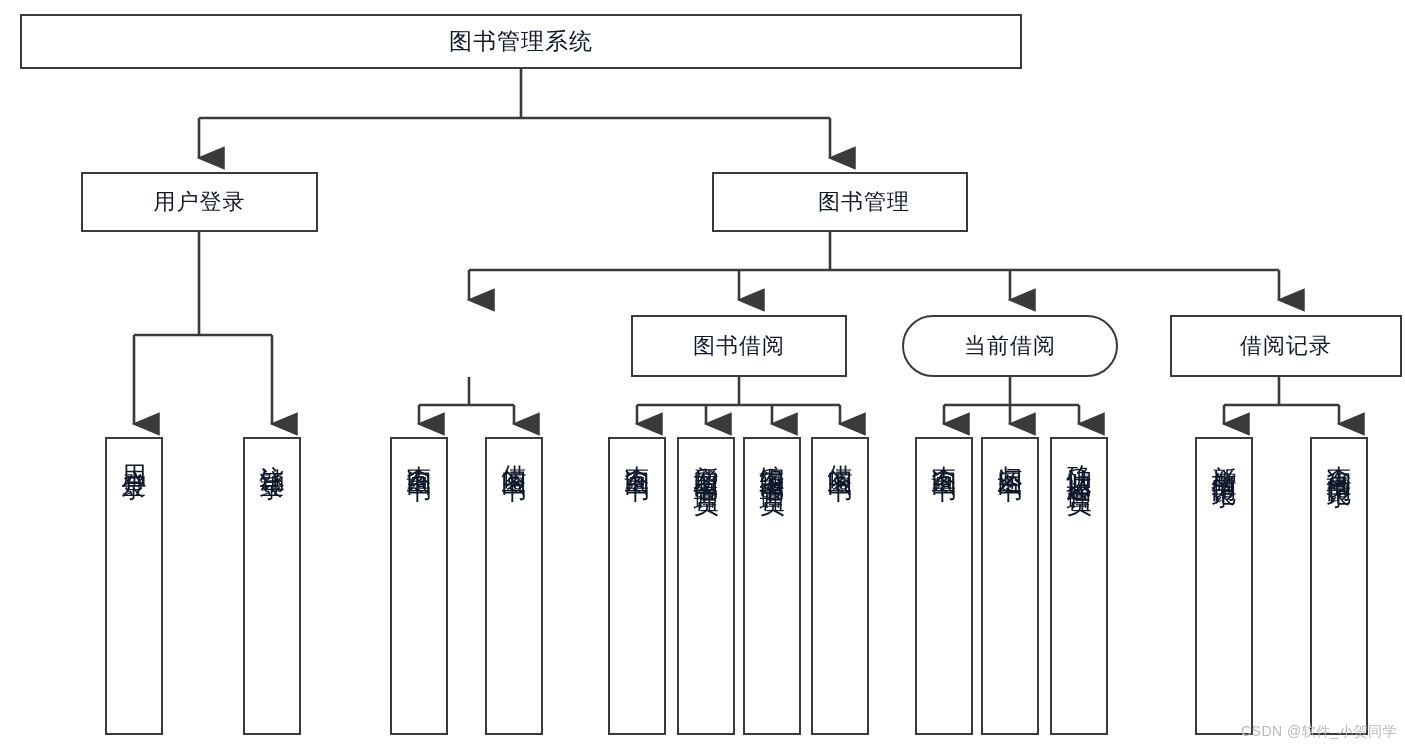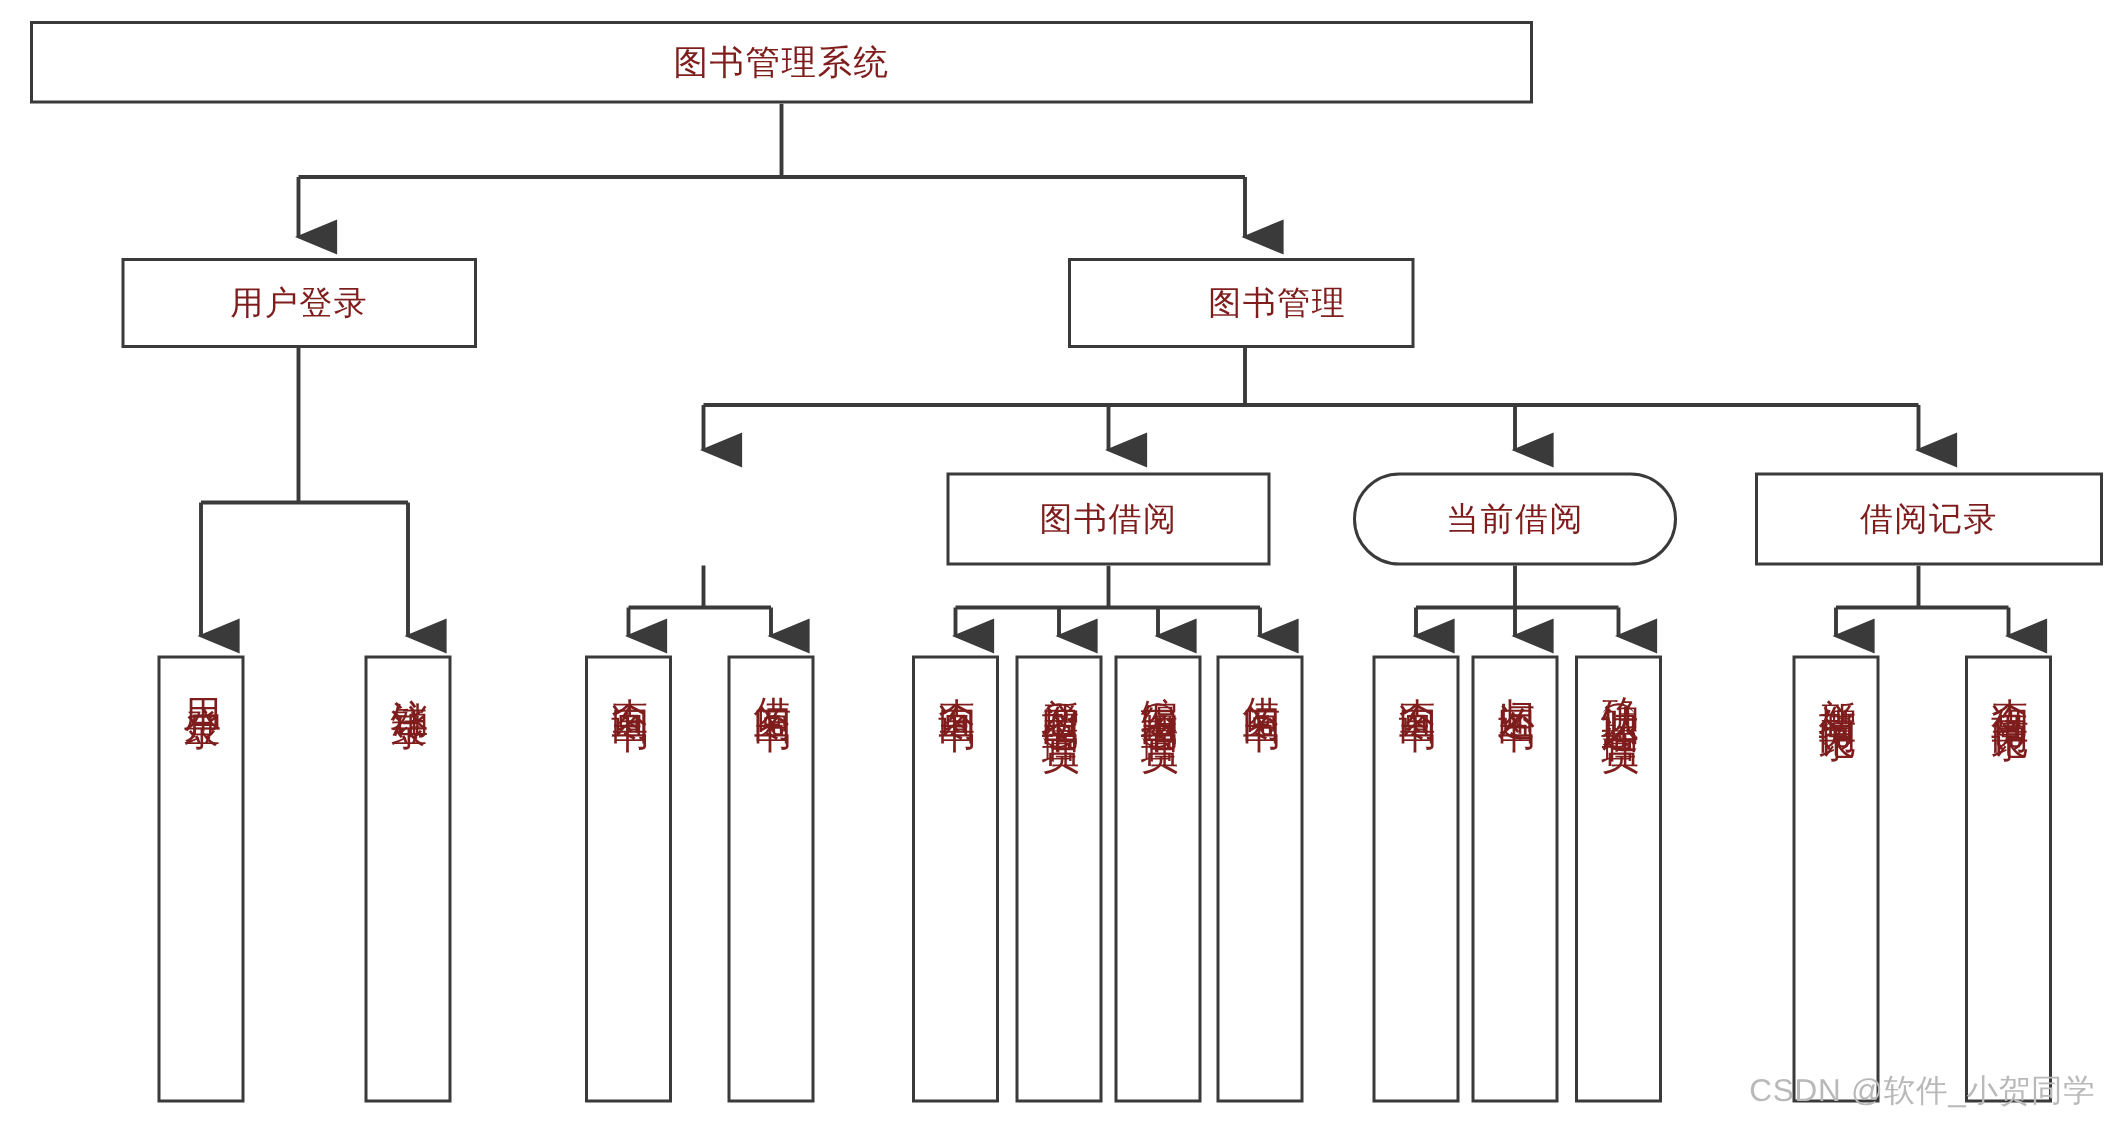--- a/index.html
+++ b/index.html
@@ -32,21 +32,21 @@
     color: #1a1a1a;
     display: flex;
     align-items: center;
     justify-content: center;
     z-index: 3;
   }
   .node .label {
     display: block;
     text-align: center;
     line-height: 1.18;
-    color: #7f1d1d;
+    color: #0f172a;
   }
   .node.horiz .label {
     font-size: 22px;
     letter-spacing: 1px;
     white-space: nowrap;
   }
   .node.vert {
     padding: 6px 0;
     align-items: flex-start;
   }
@@ -56,21 +56,21 @@
     font-size: 25px;
     letter-spacing: 4px;
     line-height: 1;
     margin: 0 auto;
   }
   #root-node .label { font-size: 23px; }
   .watermark {
     position: absolute;
     right: 8px;
     bottom: 6px;
-    font-size: 21px;
+    font-size: 14px;
     color: #b9b9b9;
     letter-spacing: 0.5px;
     white-space: nowrap;
     z-index: 6;
     pointer-events: none;
   }
 </style>
 </head>
 <body>
 
@@ -126,21 +126,21 @@
     </g>
   </svg>
 
   <div class="node horiz" id="root-node" style="left:20px; top:14px; width:1002px; height:55px;">
     <span class="label">图书管理系统</span>
   </div>
 
   <div class="node horiz" style="left:81px; top:172px; width:237px; height:60px;">
     <span class="label">用户登录</span>
   </div>
-  <div class="node horiz" style="left:712px; top:172px; width:231px; height:60px;padding-left:48px;">
+  <div class="node horiz" style="left:712px; top:172px; width:256px; height:60px;padding-left:48px;">
     <span class="label">图书管理</span>
   </div>
 
   <div class="node horiz" style="left:631px; top:315px; width:216px; height:62px;">
     <span class="label">图书借阅</span>
   </div>
   <div class="node horiz" style="left:902px; top:315px; width:216px; height:62px;border-radius:31px;">
     <span class="label">当前借阅</span>
   </div>
   <div class="node horiz" style="left:1170px; top:315px; width:232px; height:62px;">

